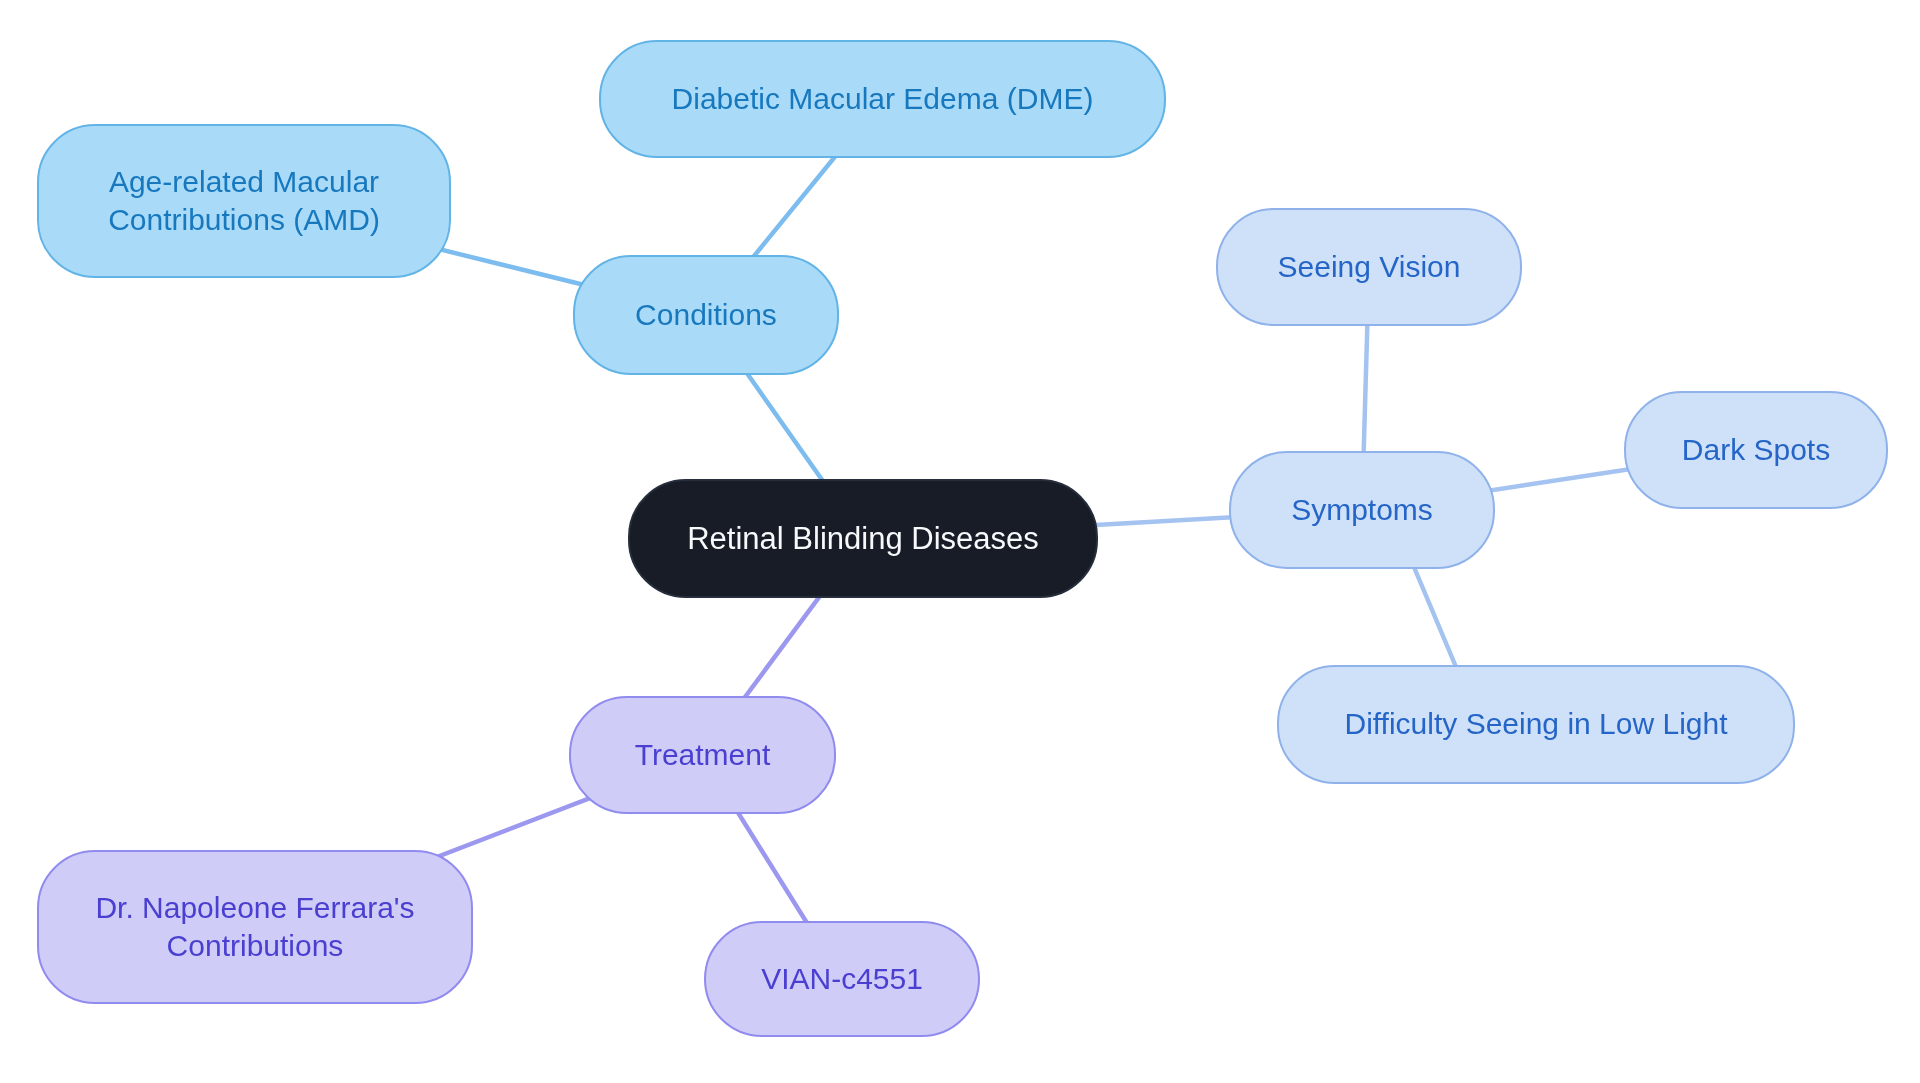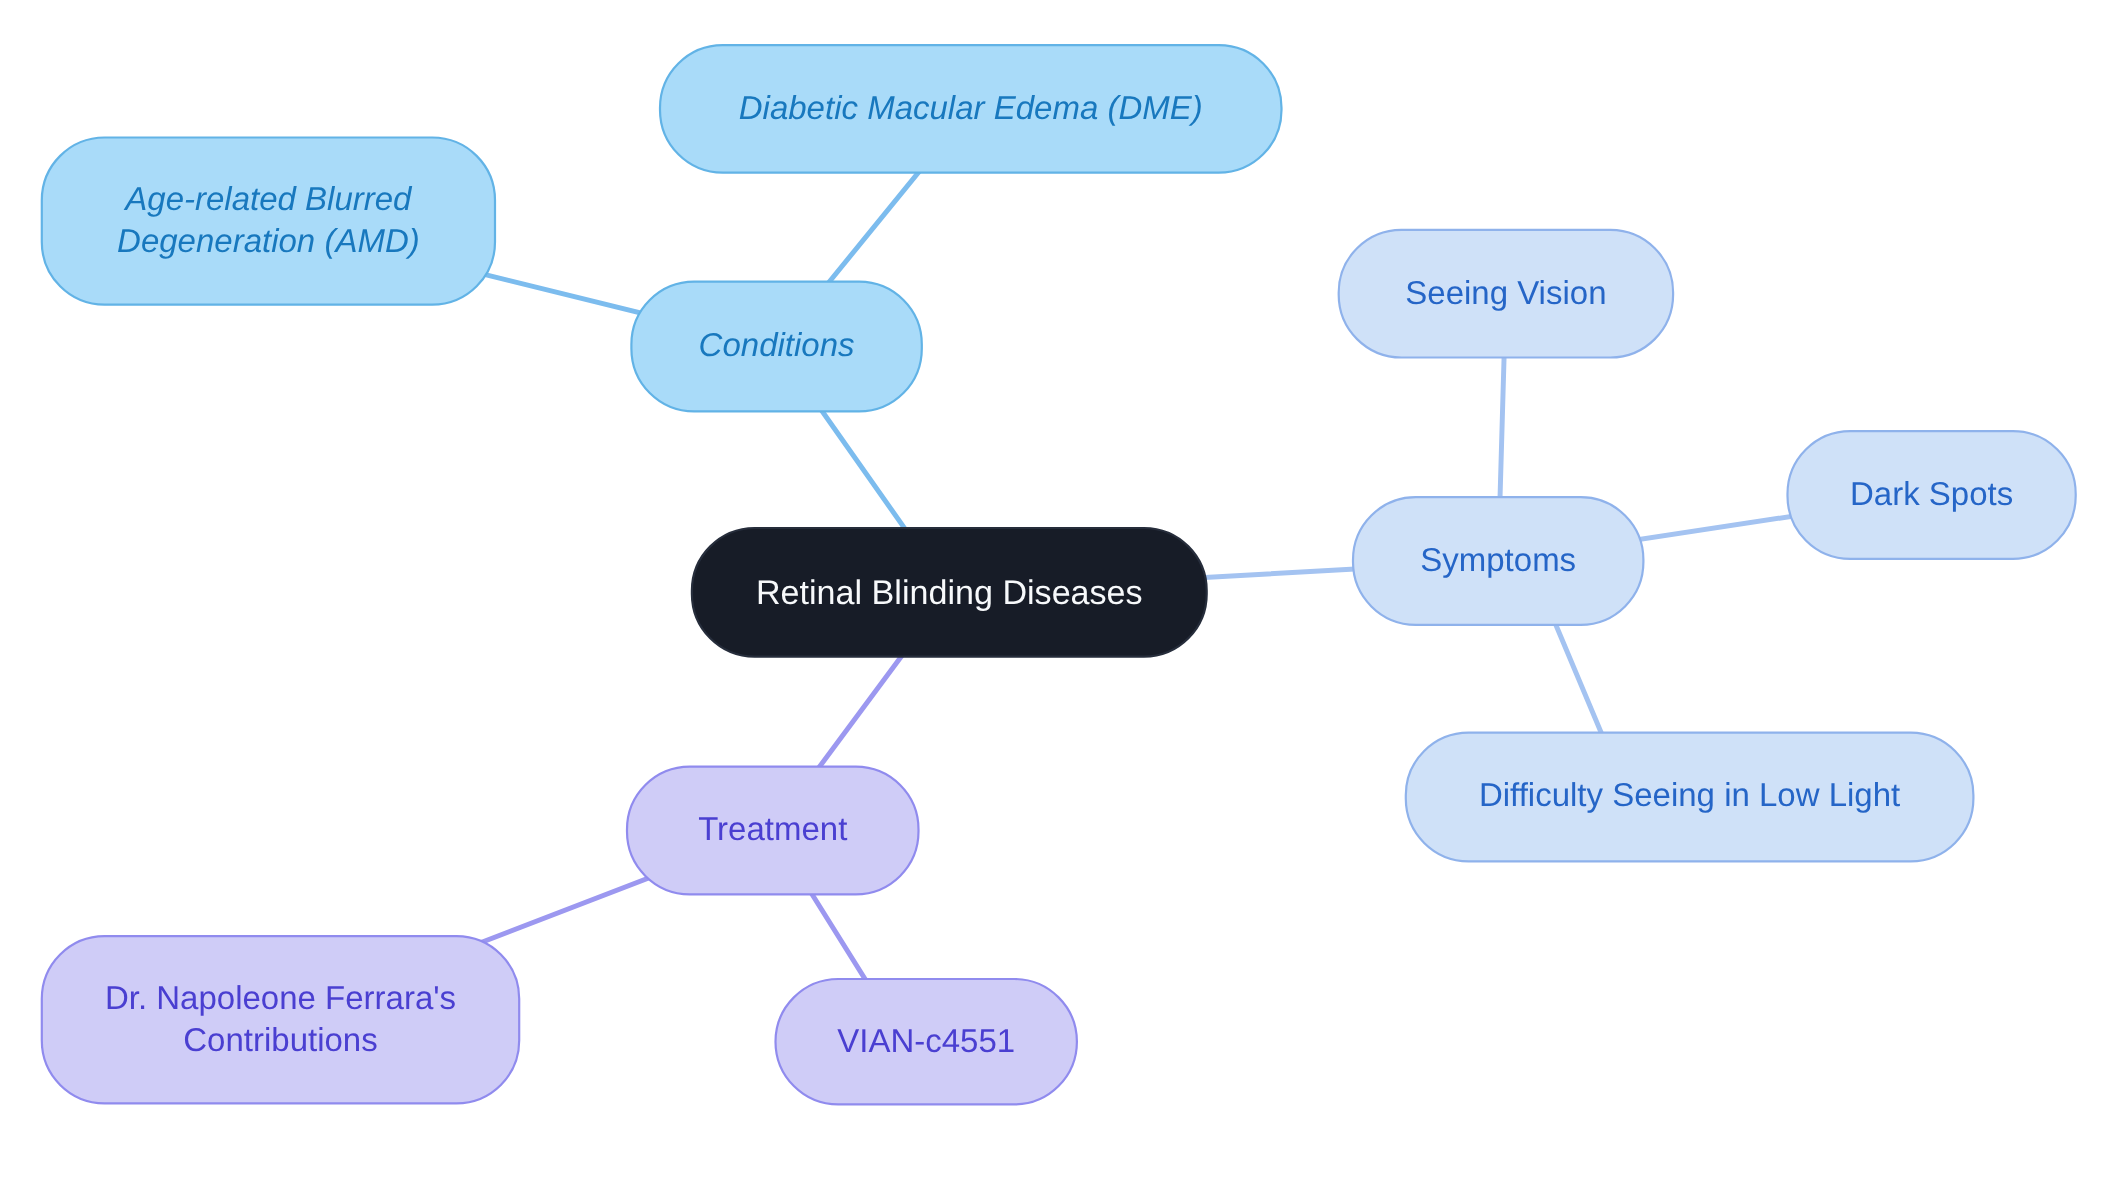--- a/index.html
+++ b/index.html
@@ -37,21 +37,20 @@
     font-size: 30px;
     line-height: 1.28;
     padding: 0 22px;
     cursor: pointer;
     user-select: none;
   }
   .node.sky {
     background: var(--sky-fill, #A9DBF9);
     border: 2px solid var(--sky-border, #62B3E6);
     color: var(--sky-text, #1878BE);
-    font-style: italic;
   }
   .node.peri {
     background: var(--peri-fill, #CFE1F8);
     border: 2px solid var(--peri-border, #8FB2EB);
     color: var(--peri-text, #2565C7);
   }
   .node.lav {
     background: var(--lav-fill, #CFCCF7);
     border: 2px solid var(--lav-border, #908BEE);
     color: var(--lav-text, #4A3FD1);
@@ -79,21 +78,21 @@
     <line class="edge-lav" x1="863" y1="538" x2="702" y2="755"></line>
     <line class="edge-lav" x1="702" y1="755" x2="255" y2="927"></line>
     <line class="edge-lav" x1="702" y1="755" x2="842" y2="979"></line>
   </svg>
 
   <div class="node sky" style="left:599px; top:40px; width:567px; height:118px;">
     <span>Diabetic Macular Edema (DME)</span>
   </div>
 
   <div class="node sky" style="left:37px; top:124px; width:414px; height:154px;">
-    <span>Age-related Blurred Degeneration (AMD)</span>
+    <span>Age-related Macular Contributions (AMD)</span>
   </div>
 
   <div class="node sky" style="left:573px; top:255px; width:266px; height:120px;">
     <span>Conditions</span>
   </div>
 
   <div class="node peri" style="left:1216px; top:208px; width:306px; height:118px;">
     <span>Seeing Vision</span>
   </div>
 
@@ -110,21 +109,21 @@
   </div>
 
   <div class="node lav" style="left:37px; top:850px; width:436px; height:154px;">
     <span>Dr. Napoleone Ferrara's Contributions</span>
   </div>
 
   <div class="node lav" style="left:569px; top:696px; width:267px; height:118px;">
     <span>Treatment</span>
   </div>
 
-  <div class="node lav" style="left:704px; top:889px; width:276px; height:116px;">
+  <div class="node lav" style="left:704px; top:921px; width:276px; height:116px;">
     <span>VIAN-c4551</span>
   </div>
 
   <div class="node central" style="left:628px; top:479px; width:470px; height:119px;">
     <span>Retinal Blinding Diseases</span>
   </div>
 
 </div>
 
 </body></html>

